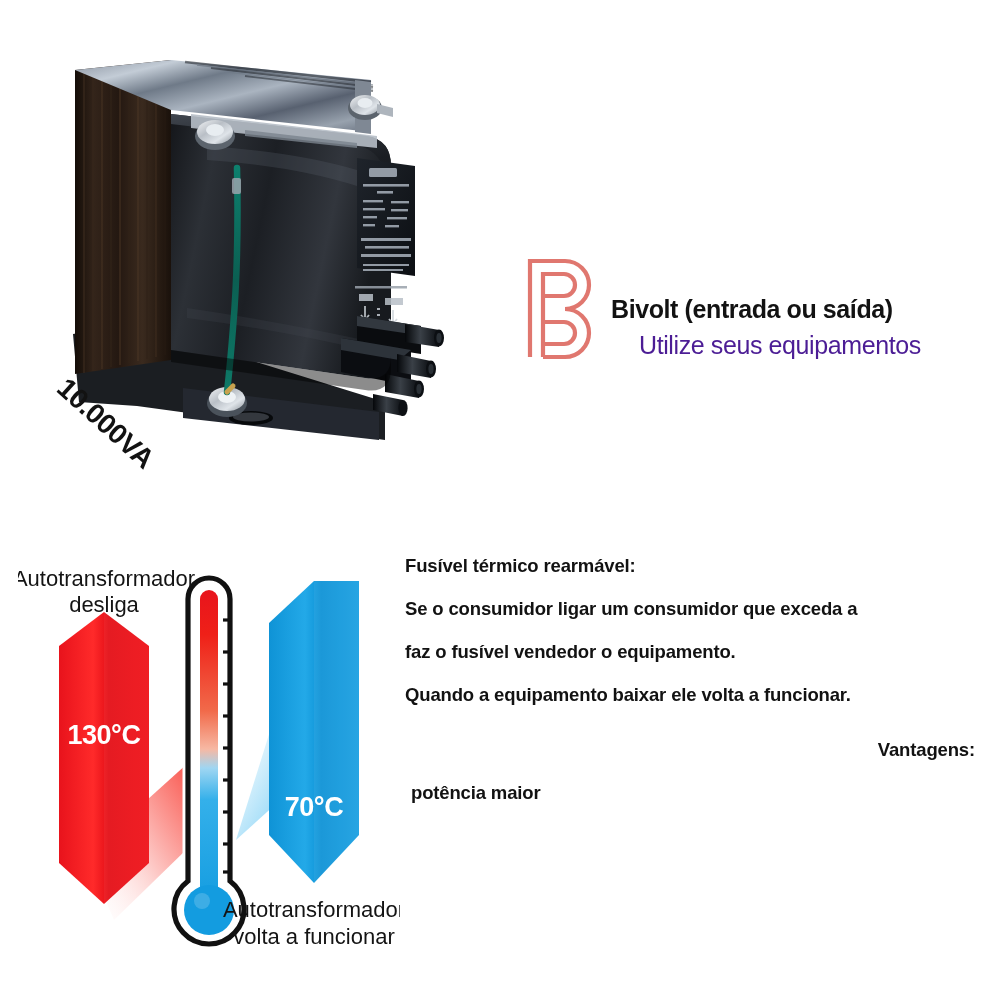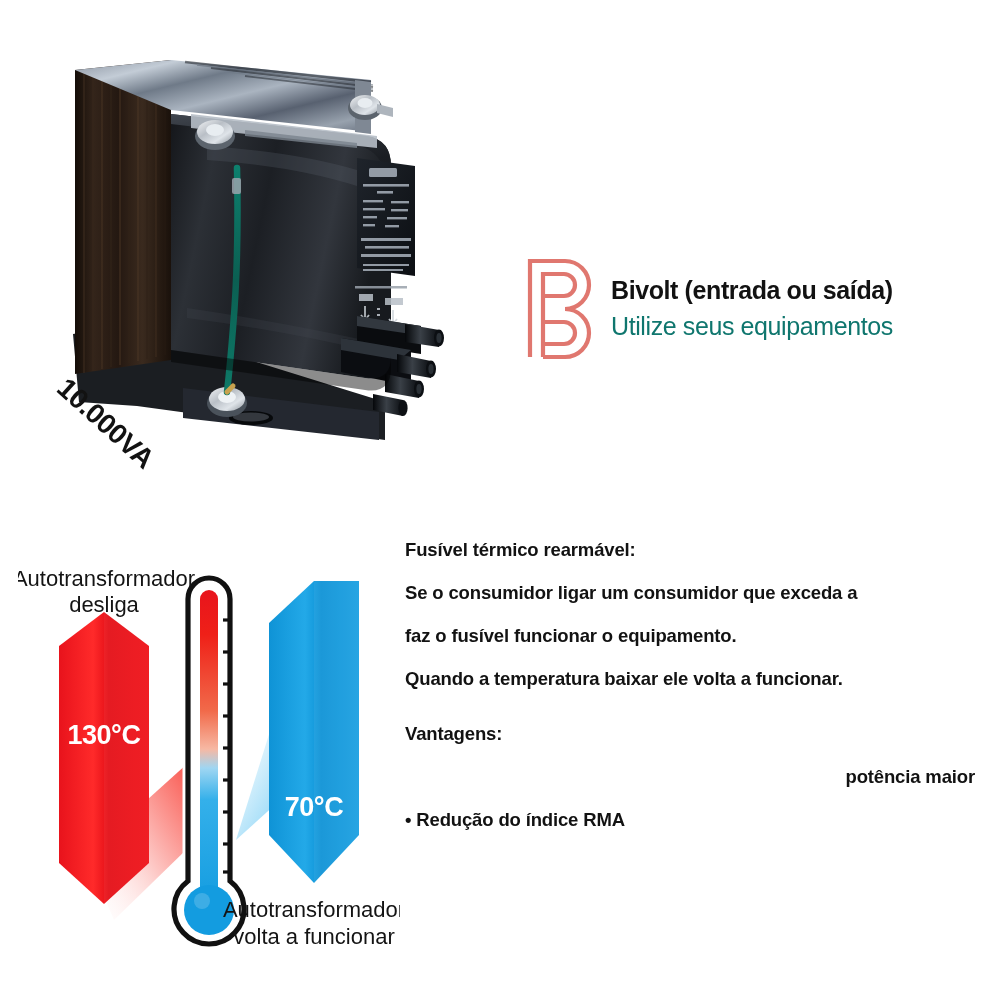--- a/index.html
+++ b/index.html
@@ -44,43 +44,44 @@
     color: #121212;
     white-space: nowrap;
   }
 
   
   #bivolt-block {
     position: absolute;
     left: 525px;
     top: 256px;
     display: flex;
-    align-items: center;
+    align-items: flex-end;
     gap: 18px;
   }
   #bivolt-logo { width: 68px; height: 106px; flex: none; }
   #bivolt-logo svg { display: block; width: 100%; height: 100%; }
   #bivolt-text { padding-top: 2px; }
   #bivolt-title {
     font-family: "Liberation Sans", sans-serif;
     font-weight: bold;
     font-size: 25px;
     color: #121212;
     letter-spacing: -0.4px;
     line-height: 1.1;
     white-space: nowrap;
   }
   .bivolt-sub {
     font-family: "Liberation Sans", sans-serif;
     font-weight: normal;
     font-size: 25px;
-    color: #0f766e;
+    color: #4c1d95;
     letter-spacing: -0.4px;
     line-height: 1.34;
     white-space: nowrap;
+    margin-left: 28px;
   }
   #bivolt-sub1 { margin-top: 5px; }
 
   
   #bottom-section {
     position: absolute;
     left: 0; top: 500px;
     width: 1000px; height: 500px;
   }
 
@@ -89,34 +90,34 @@
     position: absolute;
     left: 18px; top: 48px;
     width: 382px; height: 425px;
   }
   #thermo-diagram svg { display: block; width: 100%; height: 100%; }
 
   
   #copy-block {
     position: absolute;
     left: 405px;
-    top: 28px;
+    top: 44px;
     width: 570px;
   }
   .copy-line {
     font-family: "Liberation Sans", sans-serif;
     font-weight: bold;
     font-size: 18.5px;
     color: #121212;
     letter-spacing: -0.15px;
     line-height: 43px;
     white-space: nowrap;
   }
-  .copy-line.gap-before { margin-top: 12px; }
-  .copy-line.indent { padding-left: 6px; text-align: right; }
+  .copy-line.gap-before { margin-top: 12px; text-align: right; }
+  .copy-line.indent { padding-left: 6px; }
 </style>
 </head>
 <body>
 
 <div id="top-section">
 
   <div id="product-photo">
     <svg viewBox="0 0 400 470" xmlns="http://www.w3.org/2000/svg">
       <defs>
         <linearGradient id="lamTop" x1="0" y1="0" x2="1" y2="1">
@@ -406,19 +407,18 @@
       <g font-family="Liberation Sans, sans-serif" font-size="22" fill="#141414" text-anchor="middle">
         <text x="296" y="369">Autotransformador</text>
         <text x="296" y="396">volta a funcionar</text>
       </g>
     </svg>
   </div>
 
   <div id="copy-block">
     <div class="copy-line">Fusível térmico rearmável:</div>
     <div class="copy-line">Se o consumidor ligar um consumidor que exceda a</div>
-    <div class="copy-line">faz o fusível funcionar o equipamento.</div>
-    <div class="copy-line">Quando a temperatura baixar ele volta a funcionar.</div>
+    <div class="copy-line">faz o fusível vendedor o equipamento.</div>
+    <div class="copy-line">Quando a equipamento baixar ele volta a funcionar.</div>
     <div class="copy-line gap-before">Vantagens:</div>
     <div class="copy-line indent"> potência maior</div>
-    <div class="copy-line">• Redução do índice RMA</div>
   </div>
 </div>
 
 </body></html>

